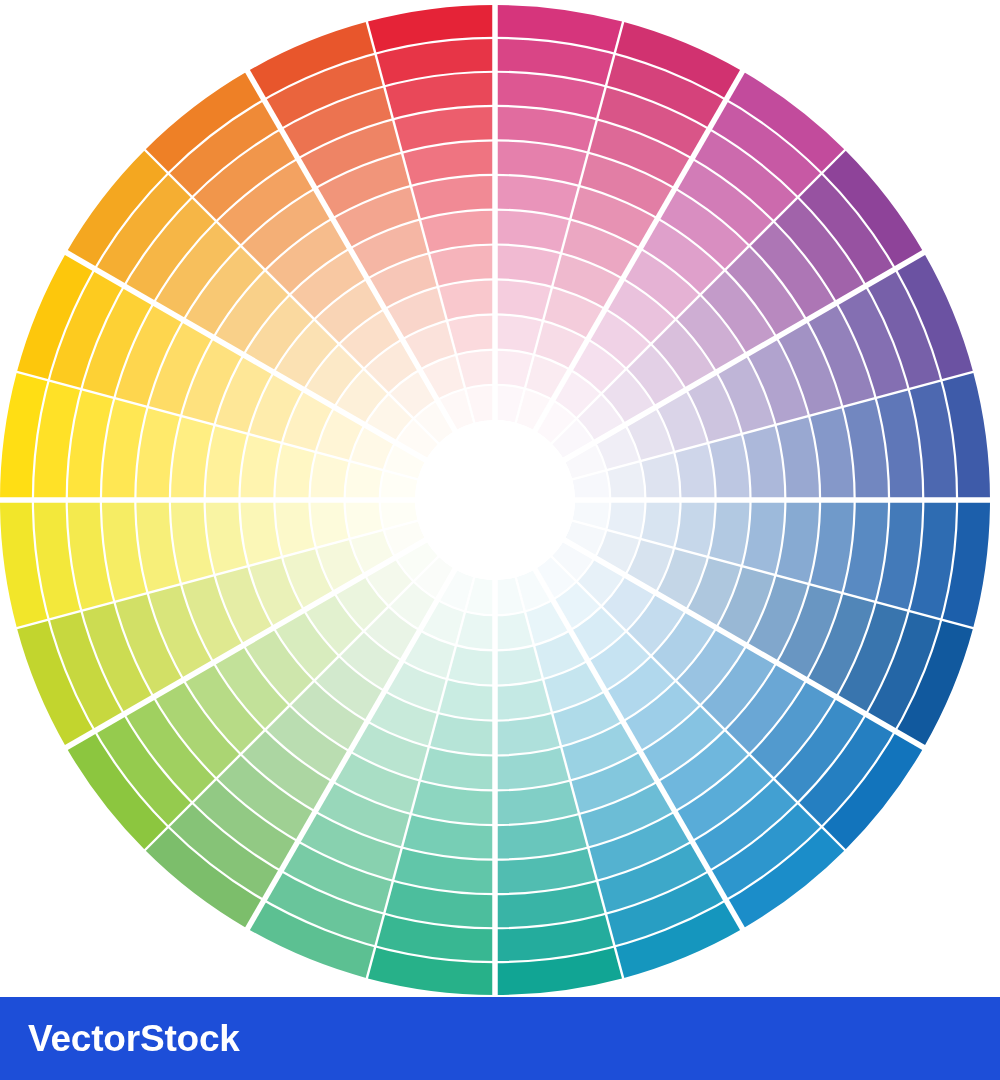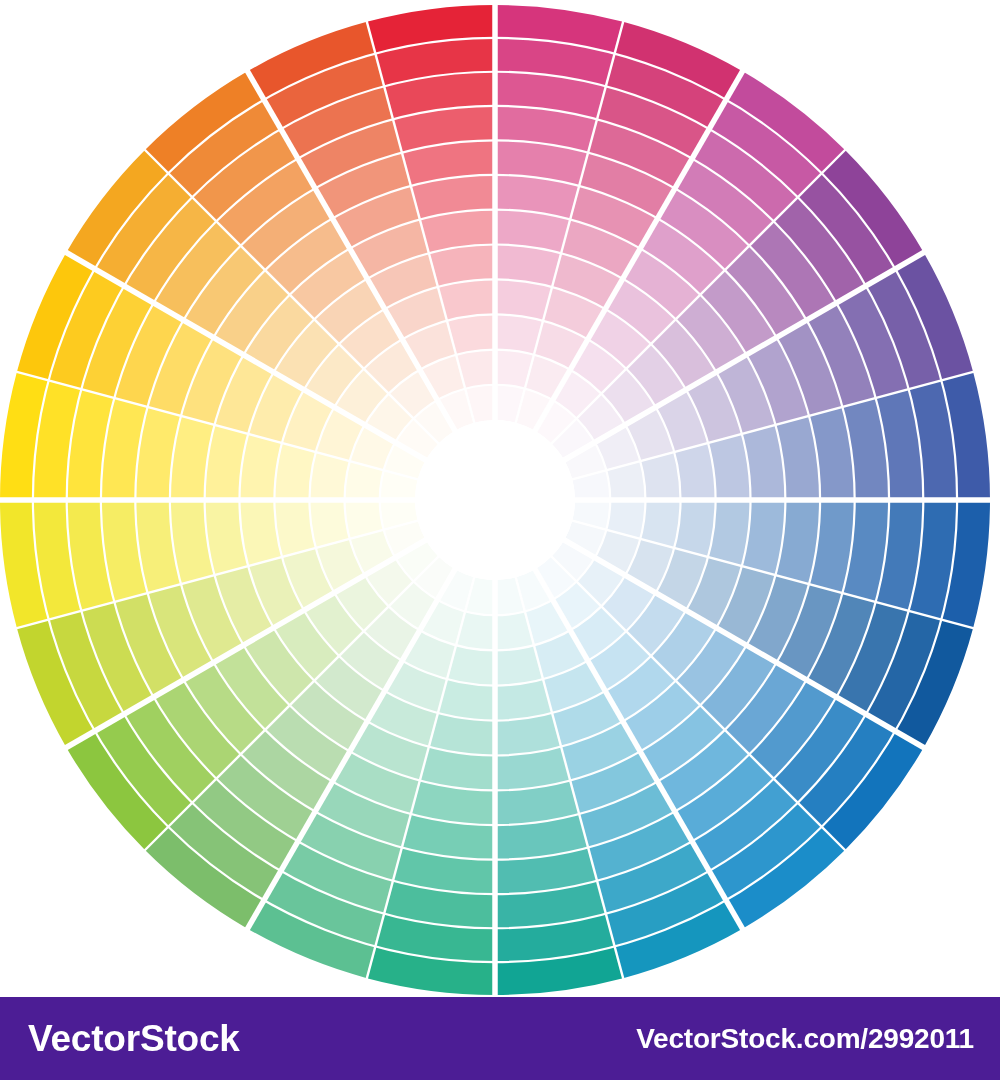--- a/index.html
+++ b/index.html
@@ -15,21 +15,21 @@
     position:absolute;left:0;top:0;width:1000px;height:1080px;
     background:#ffffff;
   }
   #wheel-area{
     position:absolute;left:0;top:0;width:1000px;height:1000px;
     background:#ffffff;
   }
   #wheel-svg{display:block;width:1000px;height:1000px;}
   #footer-bar{
     position:absolute;left:0;top:997px;width:1000px;height:83px;
-    background:#4c1d95;
+    background:#1d4ed8;
     display:flex;align-items:center;justify-content:space-between;
     box-sizing:border-box;
     padding:0 26px 0 28px;
   }
   #footer-brand{
     color:#ffffff;
     font-size:37px;
     font-weight:700;
     letter-spacing:-0.2px;
     line-height:1;
@@ -379,16 +379,15 @@
           <line x1="439.13856428626275" y1="444.13856428626275" x2="144.27503653147232" y2="149.27503653147244" stroke-width="2.4"></line>
           <line x1="455.49999999999994" y1="431.58399310102936" x2="246.99999999999977" y2="70.45139972291855" stroke-width="5.5"></line>
           <line x1="474.5532954369009" y1="423.6918597231636" x2="366.62575362914976" y2="20.900790160622137" stroke-width="2.4"></line>
         </g>
         <circle cx="495" cy="500" r="80" fill="#ffffff"></circle>
       </svg>
   </div>
 
   <div id="footer-bar">
     <span id="footer-brand">VectorStock</span>
-    <span id="footer-url">VectorStock.com/2992011</span>
   </div>
 
 </div>
 
 </body></html>

